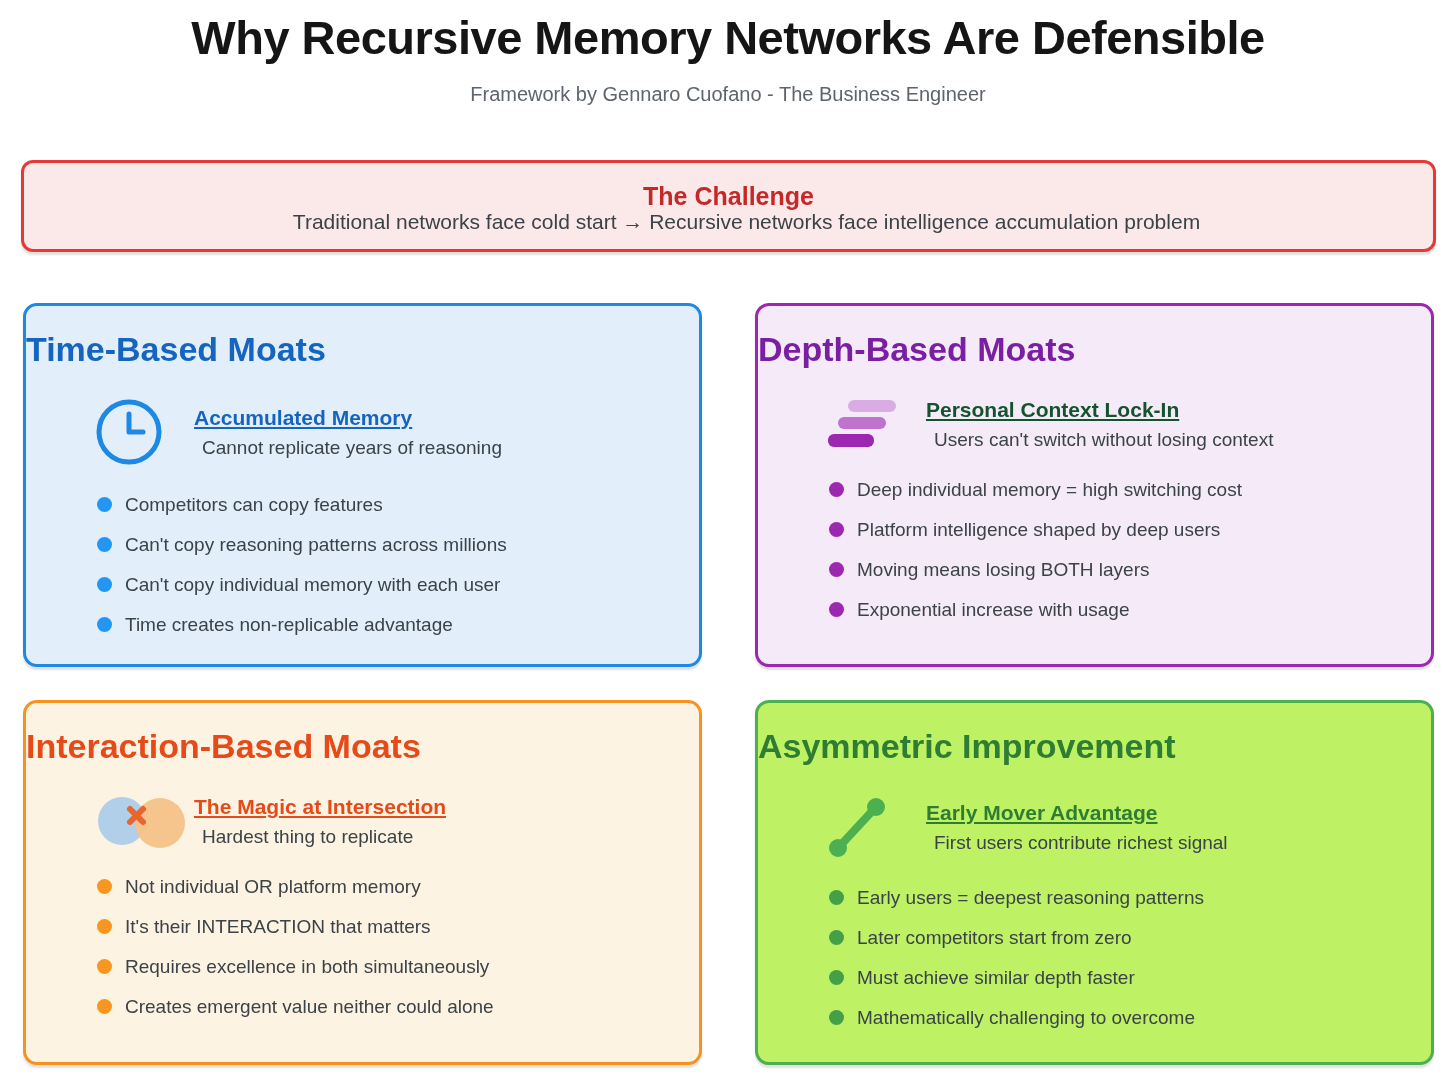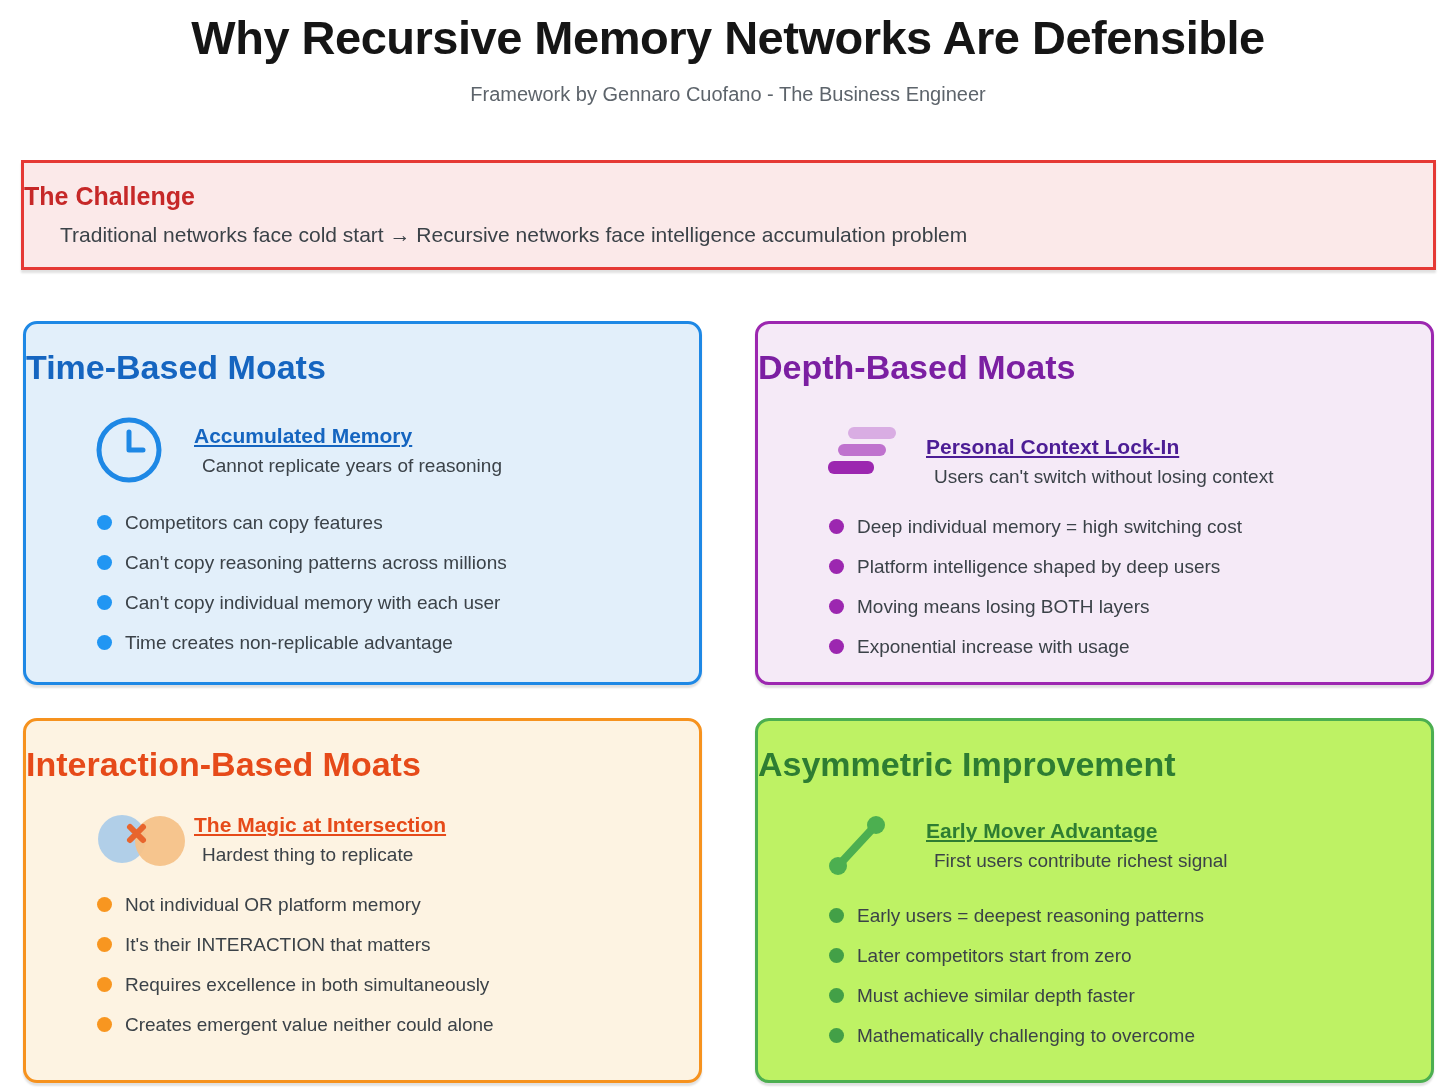--- a/index.html
+++ b/index.html
@@ -17,28 +17,28 @@
     font-size: 47px; font-weight: 700; color: #151515;
     letter-spacing: -0.5px; line-height: 56px;
   }
   .hdr-sub {
     margin-top: 15px; font-size: 20px; color: #5d646b; line-height: 26px;
   }
 
   
   .challenge {
     margin: 53px 20px 0 21px;
-    height: 110px;
-    border: 3px solid; border-radius: 0;
+    height: 92px;
+    border: 3px solid; border-radius: 12px;
     box-shadow: 0 3px 2px rgba(0,0,0,0.12);
-    text-align: left;
+    text-align: center;
     padding-top: 19px;
   }
   .challenge-title { font-size: 25px; font-weight: 700; line-height: 28px; }
-  .challenge-body { margin-top: 13px; font-size: 21px; color: #3b4248; line-height: 24px; padding-left: 36px; }
+  .challenge-body { font-size: 21px; color: #3b4248; line-height: 24px; padding-left: 36px; }
 
   
   .quad-grid {
     display: grid;
     grid-template-columns: 679px 679px;
     grid-template-rows: 364px 365px;
     column-gap: 53px; row-gap: 33px;
     margin: 51px 0 0 23px;
   }
   .card {
@@ -121,21 +121,21 @@
       <div class="card-title" style="color: rgb(123, 31, 162);">Depth-Based Moats</div>
       <div class="feature">
         <div class="feature-icon">
           <svg width="78" height="54" viewBox="0 0 78 54">
             <rect x="22" y="2" width="48" height="12" rx="6" style="fill: rgb(217, 173, 227);"></rect>
             <rect x="12" y="19" width="48" height="12" rx="6" style="fill: rgb(191, 114, 206);"></rect>
             <rect x="2" y="36" width="46" height="13" rx="6" style="fill: rgb(156, 39, 176);"></rect>
           </svg>
         </div>
         <div class="feature-text">
-          <div class="feature-title" style="color: #4c1d95; margin-top: 19px;">Personal Context Lock-In</div>
+          <div class="feature-title" style="color: #14532d;">Personal Context Lock-In</div>
           <div class="feature-sub">Users can't switch without losing context</div>
         </div>
       </div>
       <div class="bullets">
         <div class="bullet-row">
           <span class="bullet-dot" style="background-color: rgb(156, 39, 176);"></span>
           <span class="bullet-text">Deep individual memory = high switching cost</span>
         </div>
         <div class="bullet-row">
           <span class="bullet-dot" style="background-color: rgb(156, 39, 176);"></span>

